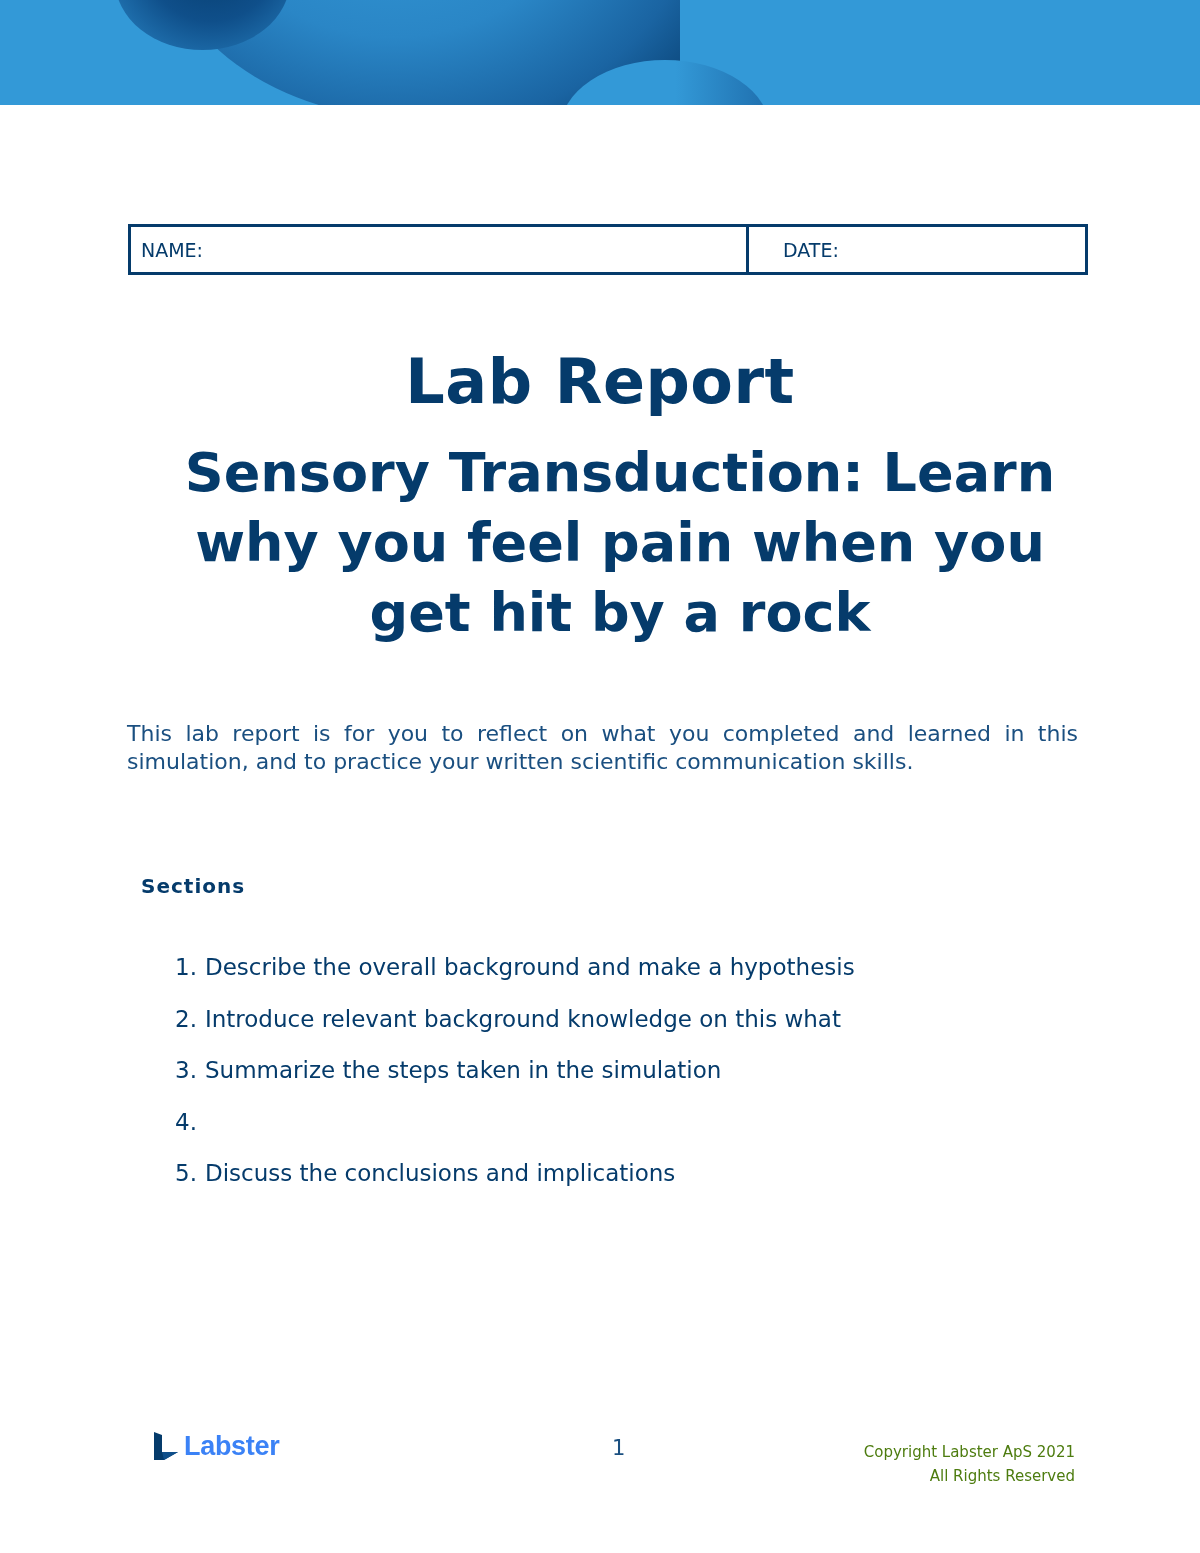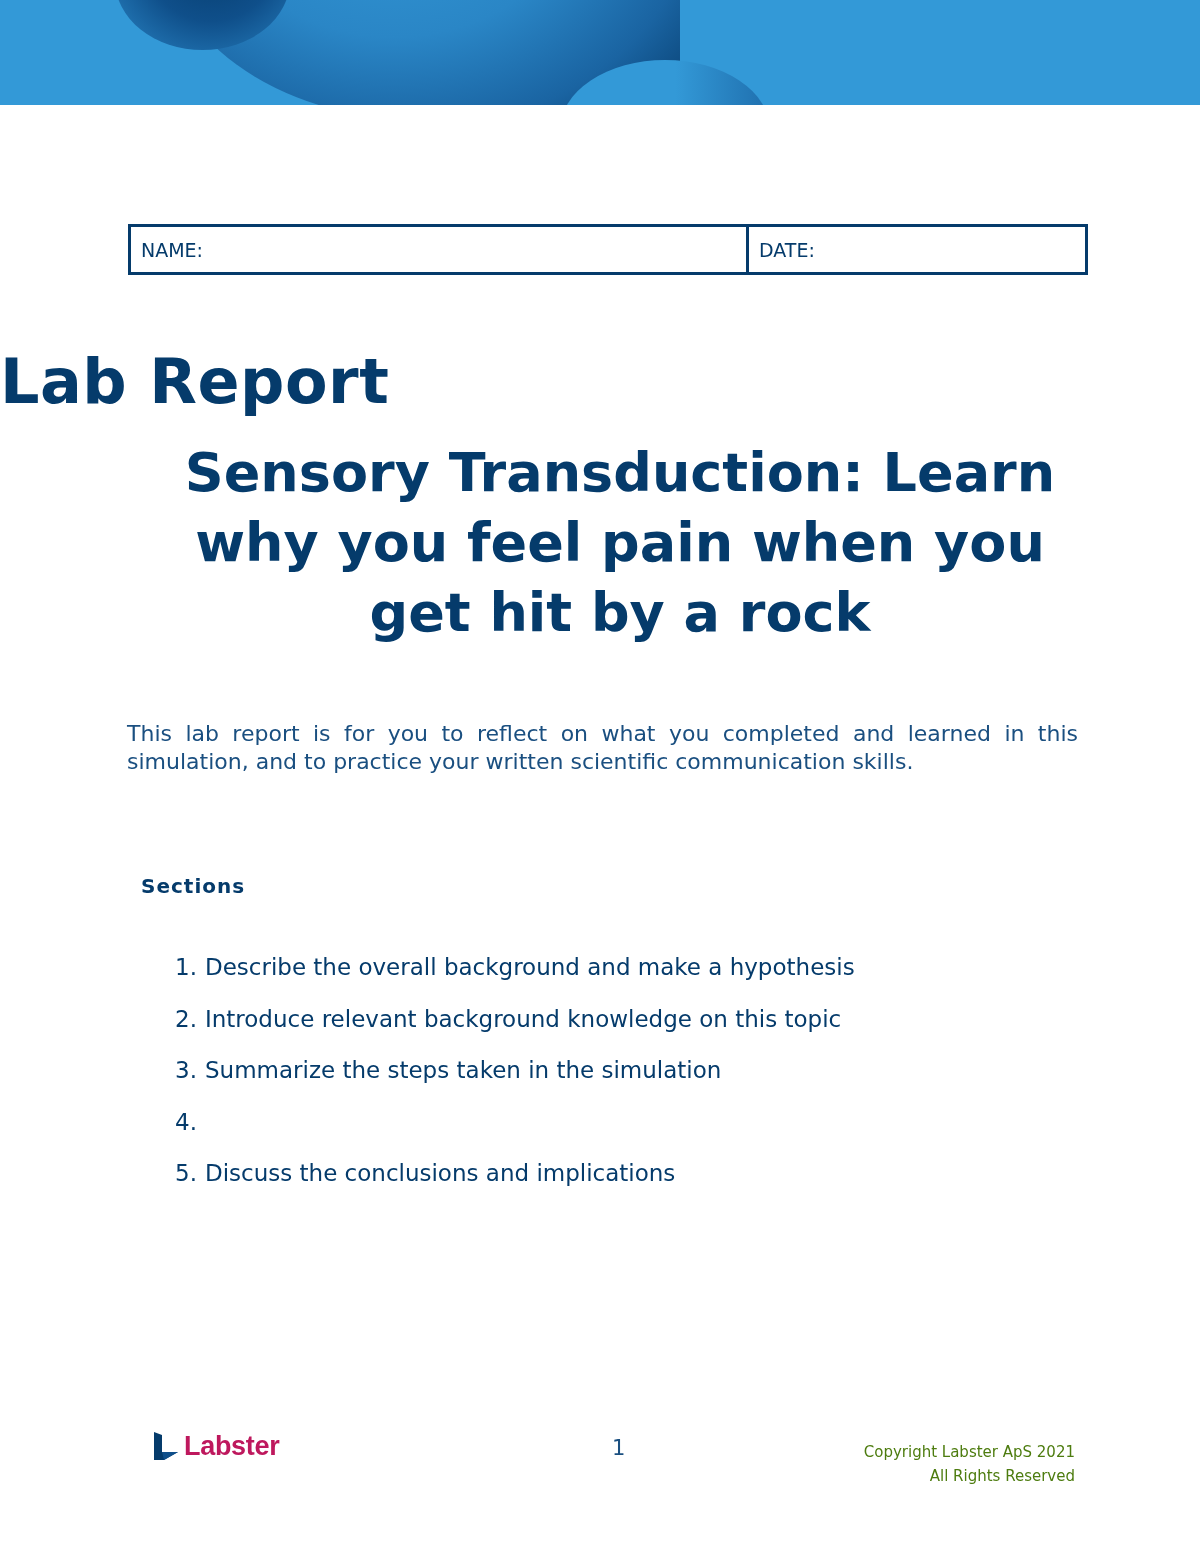--- a/index.html
+++ b/index.html
@@ -24,32 +24,32 @@
   }
   .banner .blob-bottom {
     position: absolute; left: 560px; top: 60px; width: 210px; height: 140px;
     border-radius: 50% 50% 0 0;
     background: linear-gradient(90deg, #3399d7 0%, #3399d7 55%, #1f6fae 100%);
   }
 
   
   .info-box {
     position: absolute; left: 128px; top: 224px; width: 960px; height: 51px;
-    border: 3px solid #053b6b; display: flex;
+    border: 3px solid #053b6b; display: flex; gap: 24px;
   }
   .info-cell {
     display: flex; align-items: center; padding-left: 10px;
     font-size: 19px; color: #053b6b;
   }
   .info-cell.name { width: 618px; border-right: 3px solid #053b6b; }
   .info-cell.date { flex: 1; }
 
   
   .title {
-    position: absolute; left: 0; top: 345px; width: 1200px; text-align: left;
+    position: absolute; left: 0; top: 345px; width: 1200px; text-align: center;
     font-size: 62px; font-weight: bold; color: #053b6b; letter-spacing: 0.5px;
   }
   .subtitle {
     position: absolute; left: 140px; top: 438px; width: 960px; text-align: center;
     font-size: 54px; line-height: 70px; color: #053b6b;
   }
 
   .intro {
     position: absolute; left: 127px; top: 720px; width: 951px;
     font-size: 22px; line-height: 28px; color: #1a4f80; text-align: justify;
@@ -69,21 +69,21 @@
   }
   .sections-list .num { margin-right: 8px; }
 
   
   .footer-logo {
     position: absolute; left: 152px; top: 1430px; display: flex; align-items: center;
   }
   .footer-logo svg { width: 28px; height: 32px; margin-right: 4px; }
   .footer-logo .wordmark {
     font-family: "Liberation Sans", sans-serif; font-weight: bold; font-size: 27px;
-    color: #be185d; letter-spacing: -0.3px;
+    color: #3b82f6; letter-spacing: -0.3px;
   }
   .page-number {
     position: absolute; left: 612px; top: 1436px; font-size: 21px; color: #1a4f80;
   }
   .copyright {
     position: absolute; right: 125px; top: 1440px; text-align: right;
     font-size: 15px; line-height: 24px; color: #4d7c0f;
   }
 </style>
 </head>
@@ -111,21 +111,21 @@
 
 <h3 class="sections-heading">Sections</h3>
 
 <ol class="sections-list">
   <li>
     <span class="num">1.</span>
     <span>Describe the overall background and make a hypothesis</span>
   </li>
   <li>
     <span class="num">2.</span>
-    <span>Introduce relevant background knowledge on this topic</span>
+    <span>Introduce relevant background knowledge on this what</span>
   </li>
   <li>
     <span class="num">3.</span>
     <span>Summarize the steps taken in the simulation</span>
   </li>
   <li>
     <span class="num">4.</span>
   </li>
   <li>
     <span class="num">5.</span>

